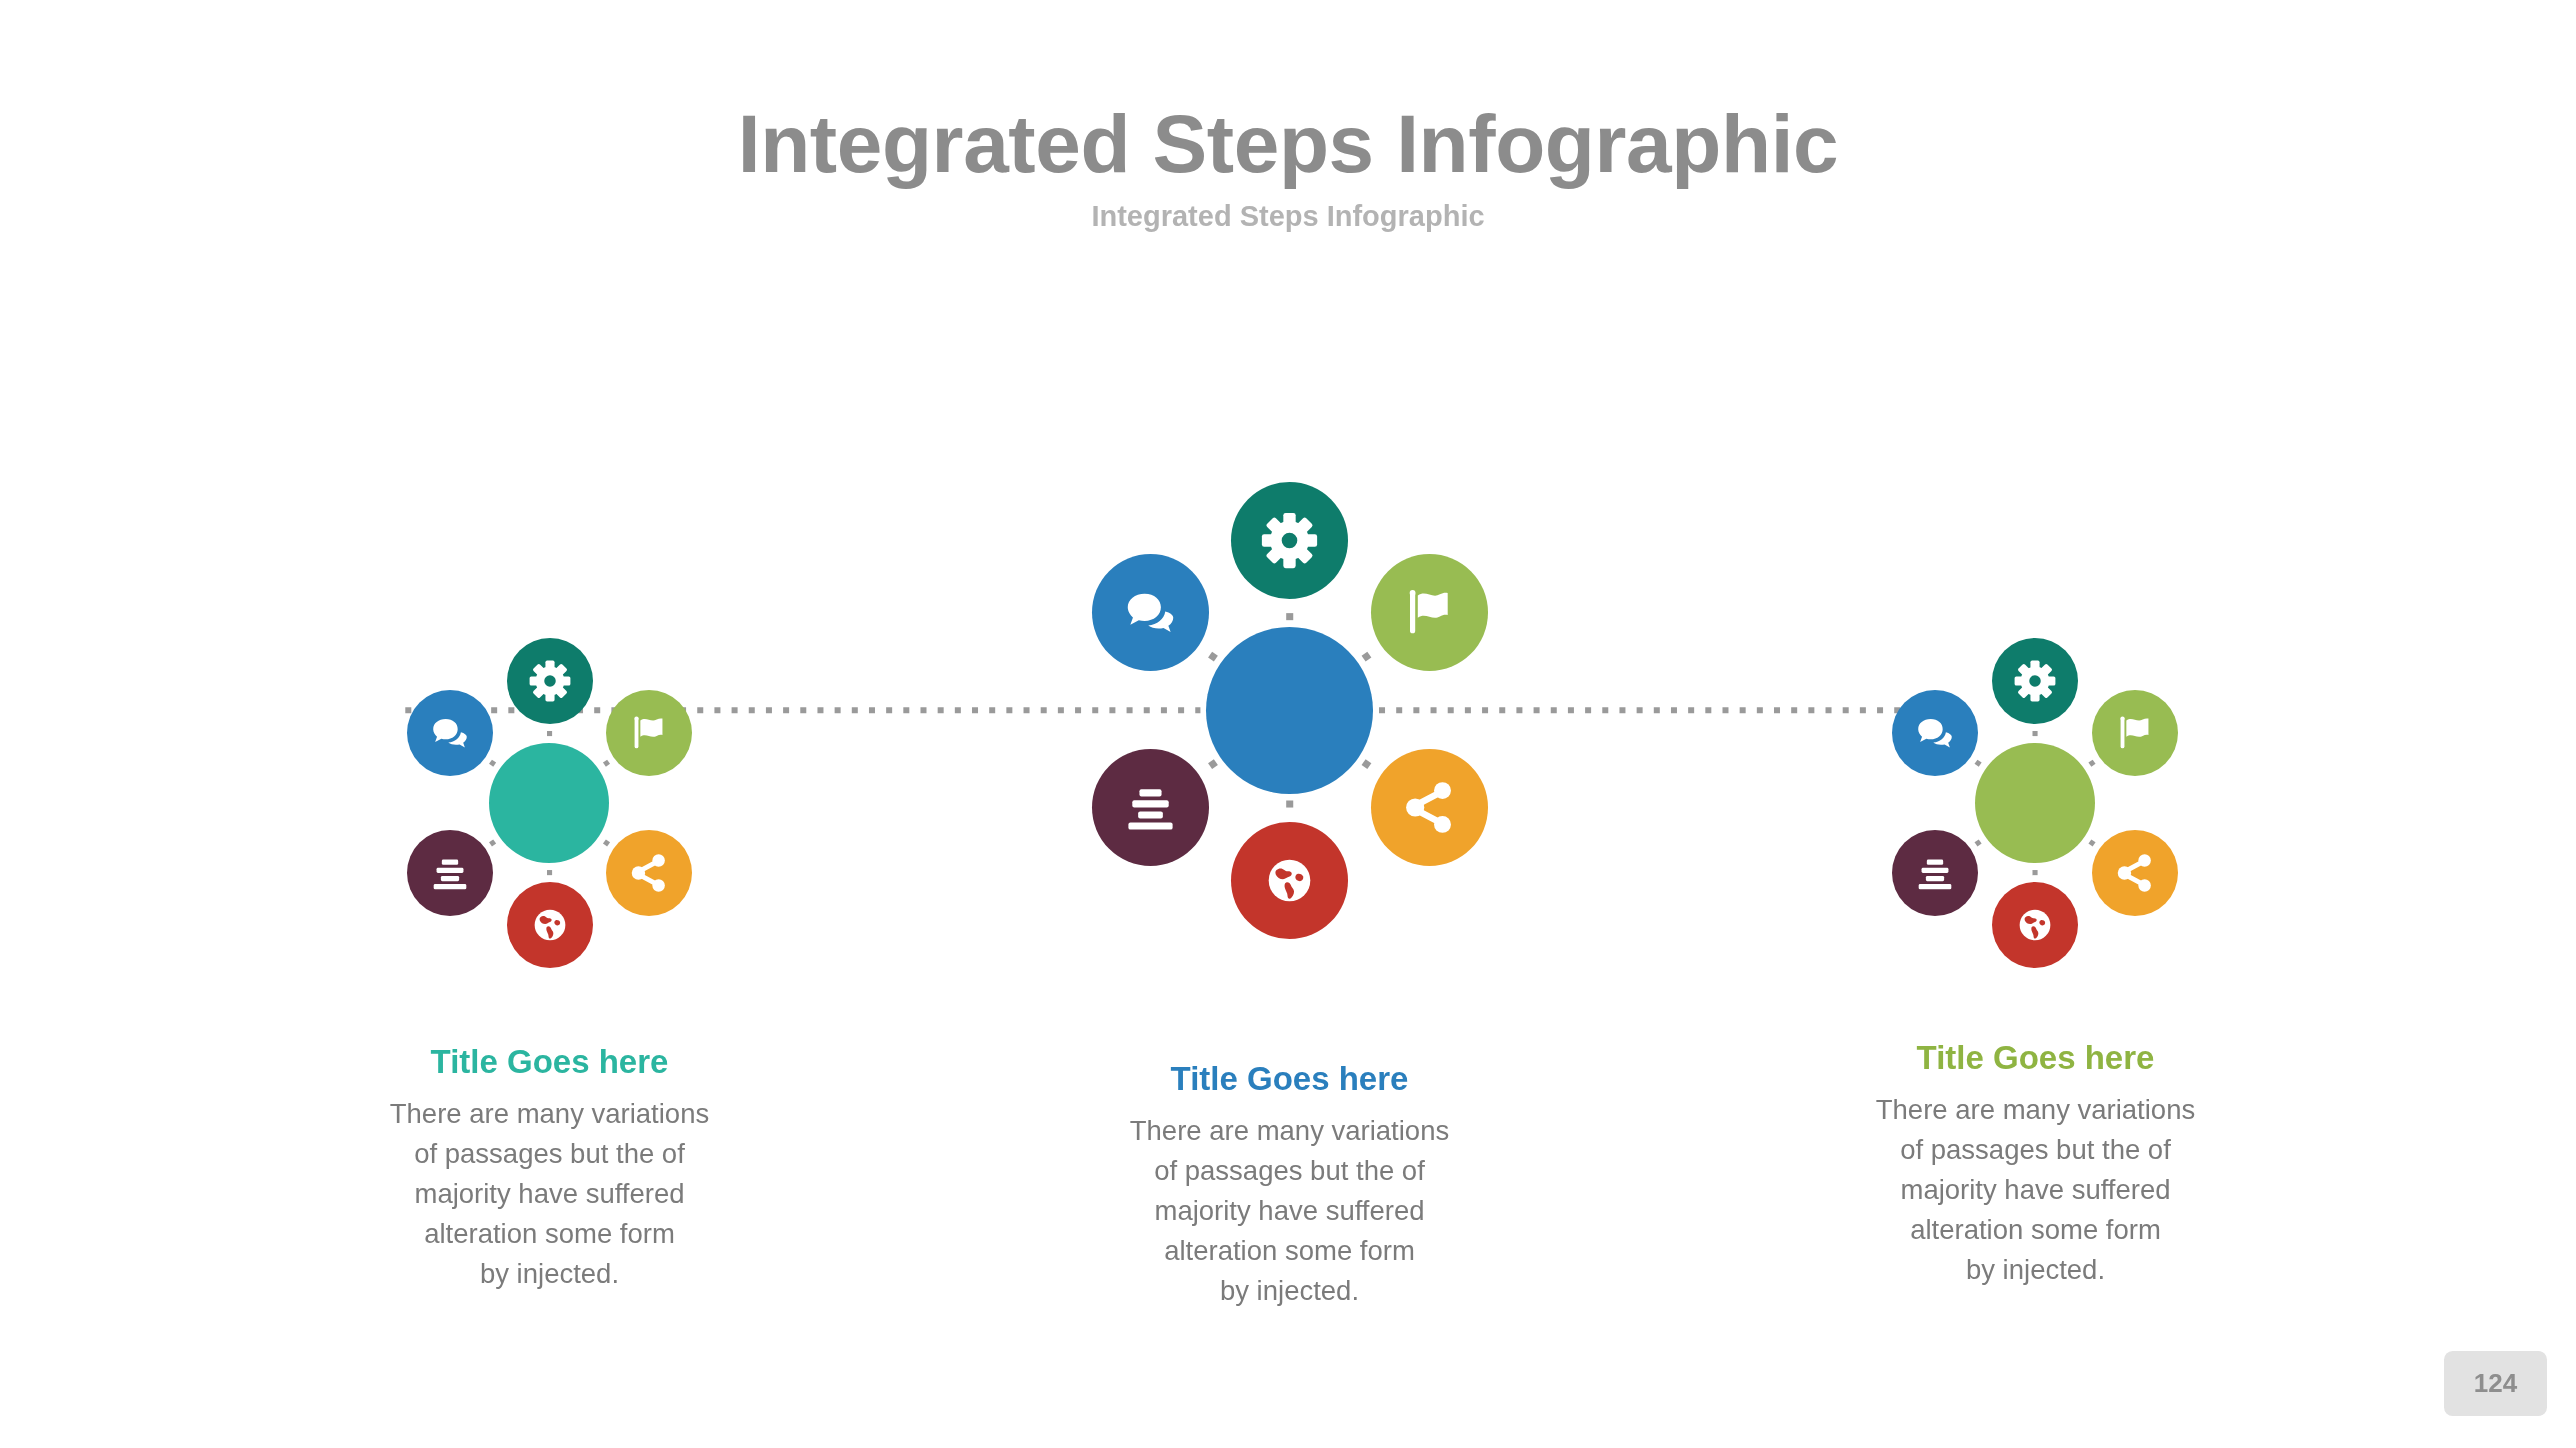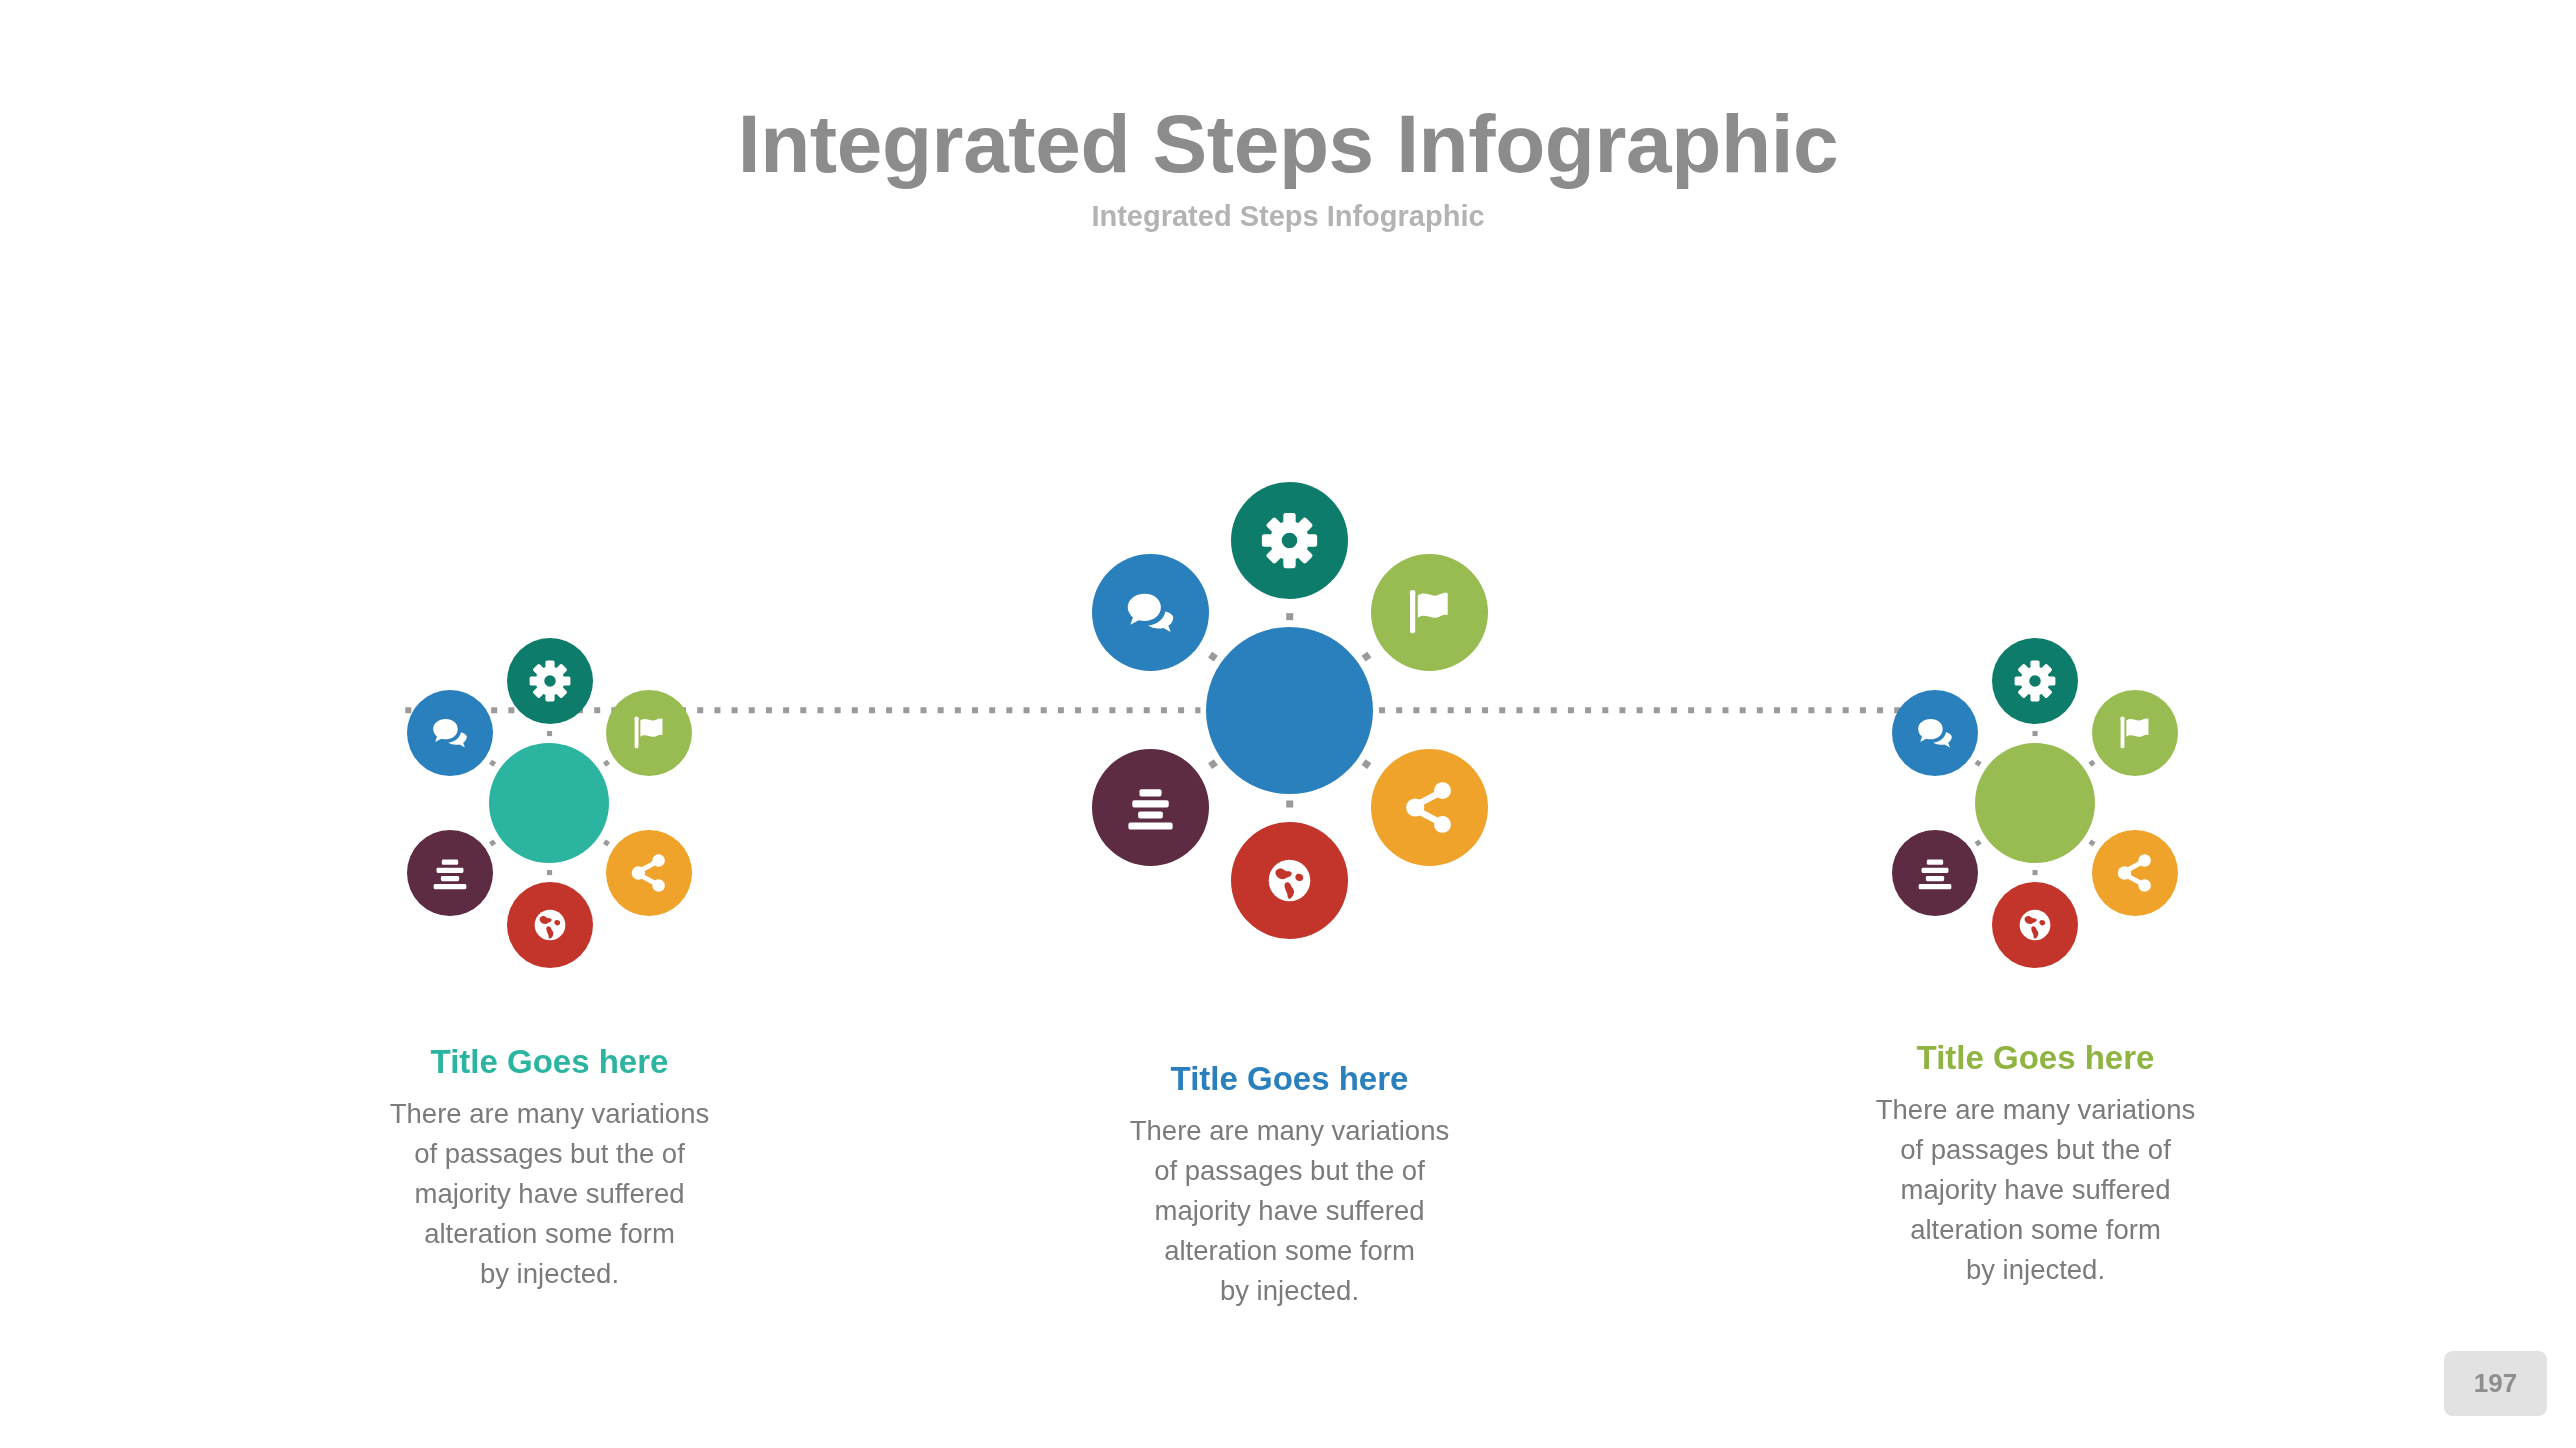--- a/index.html
+++ b/index.html
@@ -363,15 +363,15 @@
         <span class="ln">There are many variations</span>
         <span class="ln">of passages but the of</span>
         <span class="ln">majority have suffered</span>
         <span class="ln">alteration some form</span>
         <span class="ln">by injected.</span>
       </div>
     </div>
   </div>
 
 <div id="page-badge">
-  <span>197</span>
+  <span>124</span>
 </div>
 
 
 </body></html>

